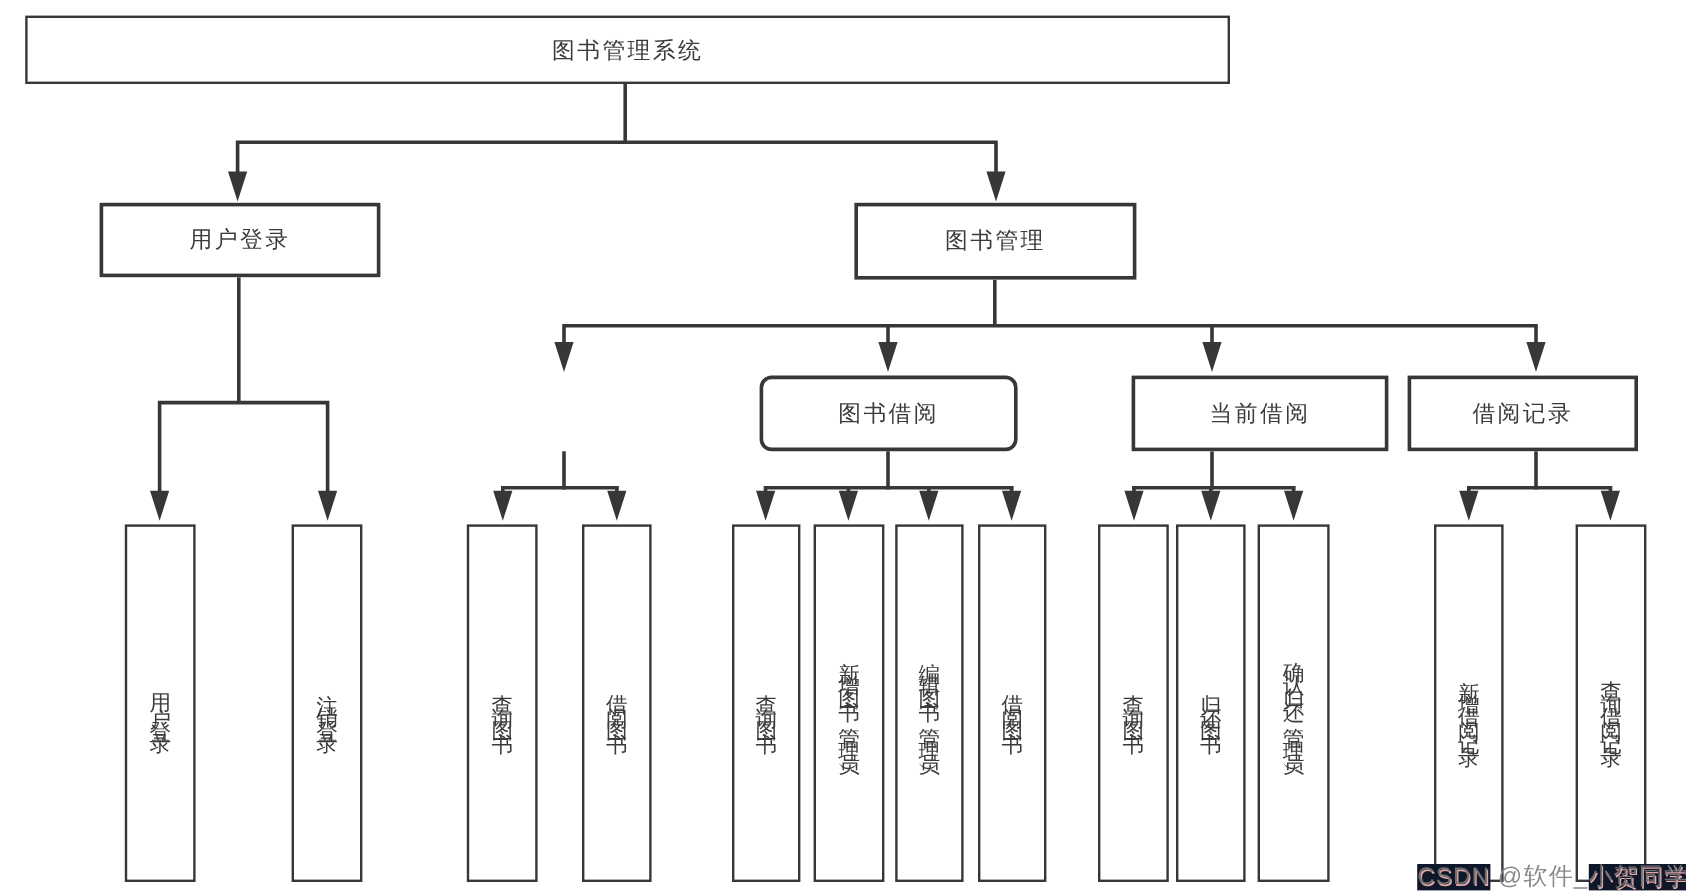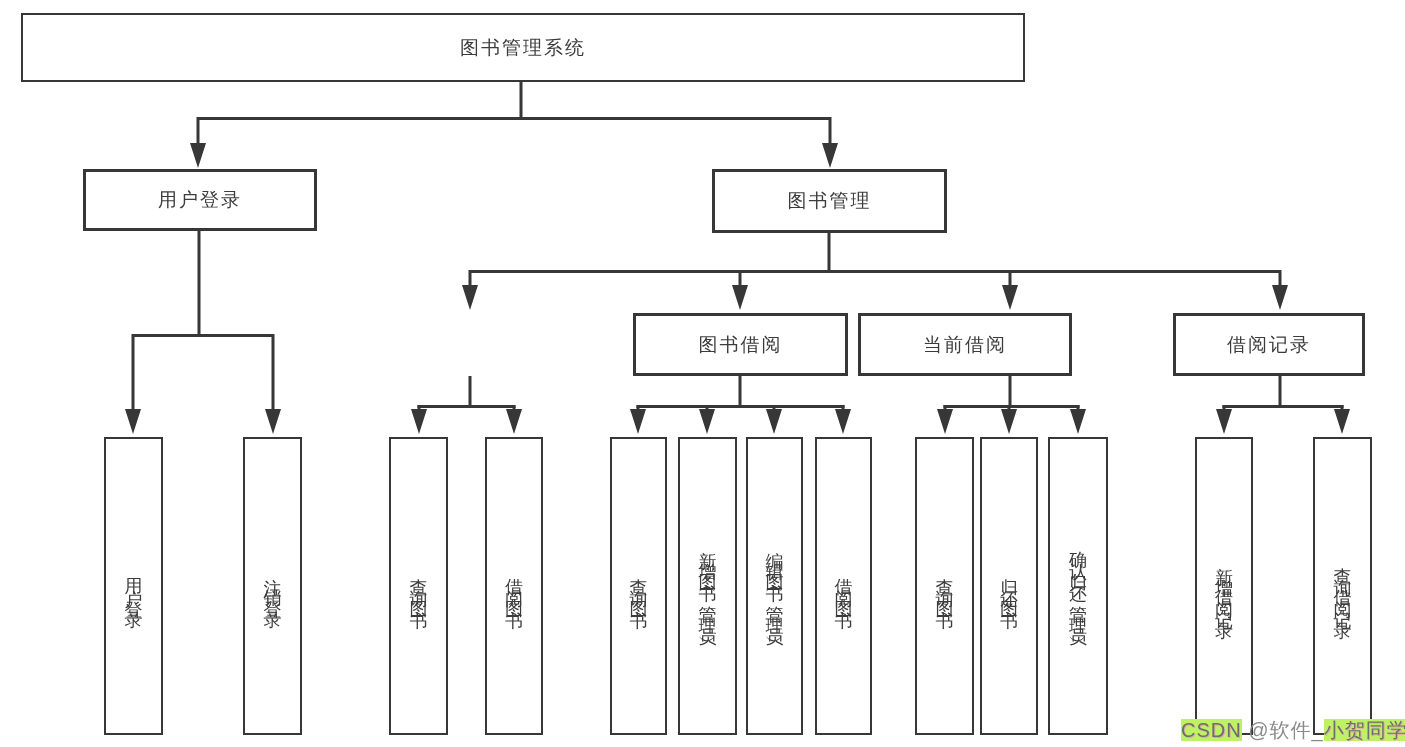--- a/index.html
+++ b/index.html
@@ -33,21 +33,21 @@
   }
   #watermark{
     position:absolute;
     left:1181px;top:717px;
     font-size:20px;
     white-space:nowrap;
     color:#8a8a8a;
     letter-spacing:1px;
   }
   #watermark .wm-hl{
-    background:#bef264;
+    background:#0f172a;
     color:#6e6e6e;
     text-shadow:1px 1px 0 #e3a7a7;
   }
 </style>
 </head>
 <body>
 
 <div id="canvas">
 
   <svg id="connectors" viewBox="0 0 1405 747" xmlns="http://www.w3.org/2000/svg">
@@ -67,35 +67,35 @@
     <path fill="#373737" stroke="none" d="
       M190,143 h16 L198,168 Z  M822,143 h16 L830,168 Z
       M462,285 h16 L470,310 Z  M732,285 h16 L740,310 Z  M1002,285 h16 L1010,310 Z  M1272,285 h16 L1280,310 Z
       M125,409 h16 L133,434 Z  M265,409 h16 L273,434 Z
       M411,409 h16 L419,434 Z  M506,409 h16 L514,434 Z
       M630,409 h16 L638,434 Z  M699,409 h16 L707,434 Z  M766,409 h16 L774,434 Z  M835,409 h16 L843,434 Z
       M937,409 h16 L945,434 Z  M1001,409 h16 L1009,434 Z  M1070,409 h16 L1078,434 Z
       M1216,409 h16 L1224,434 Z  M1334,409 h16 L1342,434 Z"></path>
   </svg>
 
-  <div class="node root" style="left:21px;top:13px;width:1004px;height:69px;justify-content:center;">
+  <div class="node root" style="left:21px;top:13px;width:1004px;height:57px;justify-content:center;">
     <span class="hlabel">图书管理系统</span>
   </div>
 
   <div class="node" style="left:83px;top:169px;width:234px;height:62px;">
     <span class="hlabel">用户登录</span>
   </div>
   <div class="node" style="left:712px;top:169px;width:235px;height:64px;">
     <span class="hlabel">图书管理</span>
   </div>
 
-  <div class="node" style="left:633px;top:313px;width:215px;height:63px;">
+  <div class="node" style="left:633px;top:313px;width:215px;height:63px;border-radius:10px;">
     <span class="hlabel">图书借阅</span>
   </div>
-  <div class="node" style="left:858px;top:313px;width:214px;height:63px;">
+  <div class="node" style="left:943px;top:313px;width:214px;height:63px;">
     <span class="hlabel">当前借阅</span>
   </div>
   <div class="node" style="left:1173px;top:313px;width:192px;height:63px;">
     <span class="hlabel">借阅记录</span>
   </div>
 
   <div class="node leaf" style="left:104px;top:437px;width:59px;height:298px;">
     <span class="vlabel">用户登录</span>
   </div>
   <div class="node leaf" style="left:243px;top:437px;width:59px;height:298px;">

